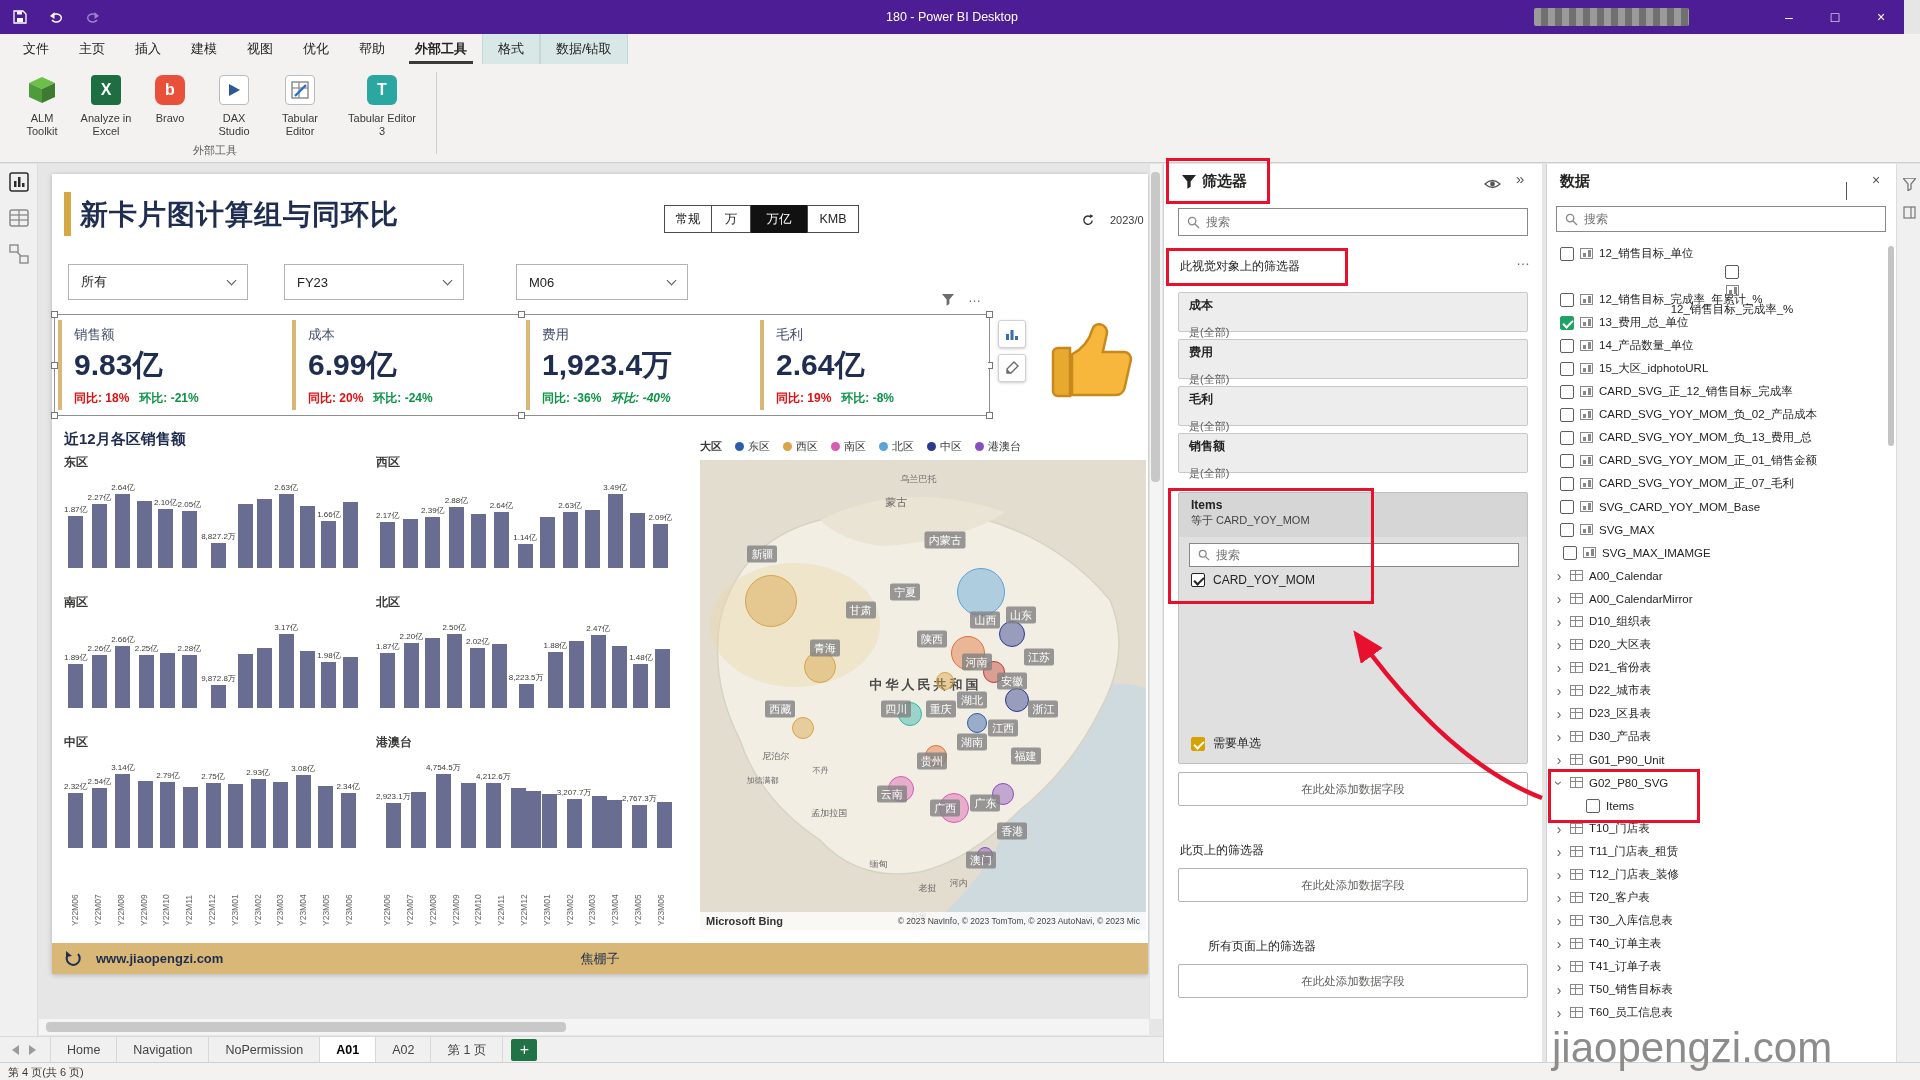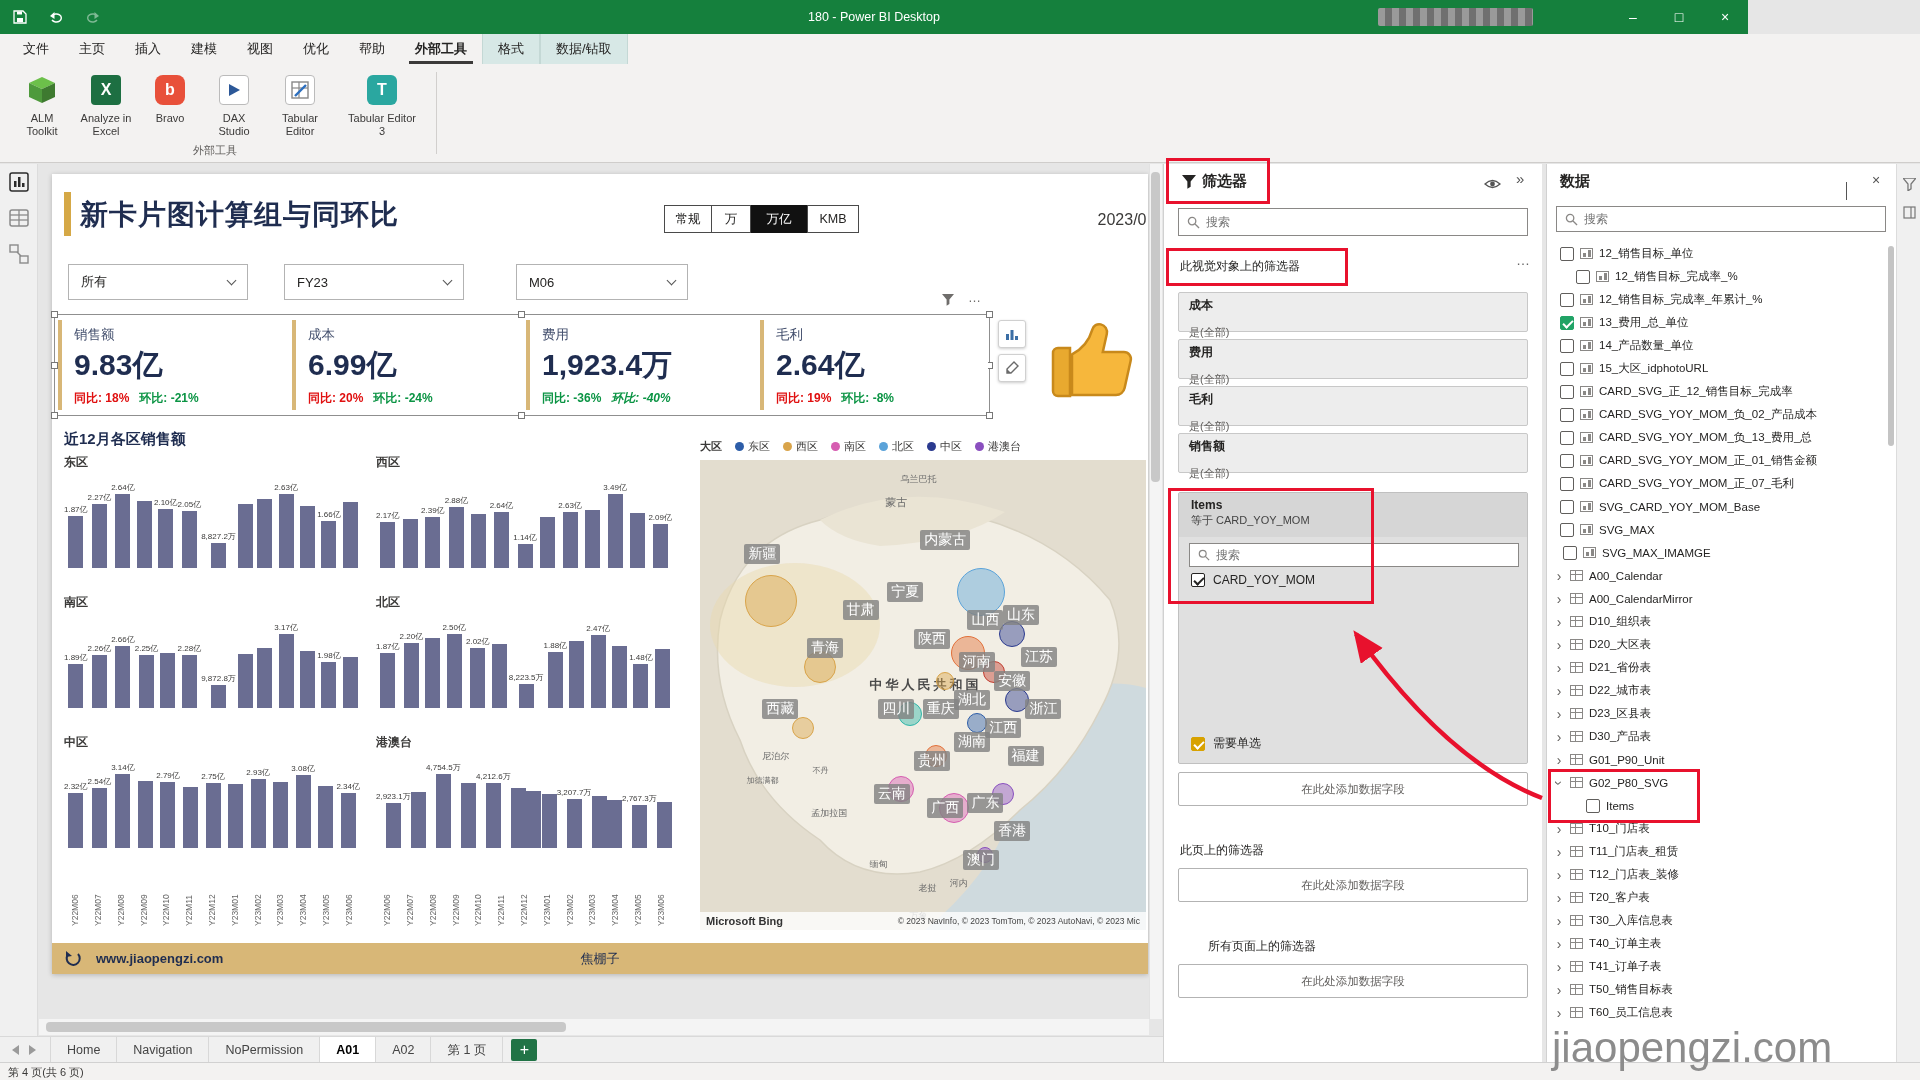--- a/index.html
+++ b/index.html
@@ -1,21 +1,21 @@
 <!DOCTYPE html>
 <html><head>
 <meta charset="utf-8">
 <style>
 *{margin:0;padding:0;box-sizing:border-box;}
 html,body{width:1920px;height:1080px;overflow:hidden;}
 body{font-family:"Liberation Sans","DejaVu Sans",sans-serif;background:#e6e6e6;}
 #app{position:absolute;left:0;top:0;width:1920px;height:1080px;background:#e6e6e6;}
 
 
-.titlebar{position:absolute;left:0;top:0;width:1748px;height:34px;background:#15803d;}
+.titlebar{position:absolute;left:0;top:0;width:1904px;height:34px;background:#4c1d95;}
 .tb-icons{position:absolute;left:12px;top:0;height:34px;display:flex;align-items:center;gap:20px;}
 .tb-ic{width:16px;height:16px;display:flex;align-items:center;justify-content:center;}
 .tb-title{position:absolute;left:0;right:0;top:0;height:34px;line-height:34px;text-align:center;font-size:12.5px;color:#fff;}
 .redacted{position:absolute;right:215px;top:8px;width:155px;height:18px;border-radius:2px;
   background:repeating-linear-gradient(90deg,#9a9a9a 0 7px,#707070 7px 14px);}
 .winbtn{position:absolute;top:0;width:46px;height:34px;color:#fff;display:flex;align-items:center;justify-content:center;font-size:14px;}
 #btnClose{right:0;}#btnMax{right:46px;}#btnMin{right:92px;}
 
 
 .ribbontabs{position:absolute;left:0;top:34px;width:1920px;height:30px;background:#f3f2f1;display:flex;align-items:stretch;padding-left:8px;}
@@ -36,21 +36,21 @@
 .railicon{width:38px;height:36px;display:flex;align-items:center;justify-content:center;}
 
 
 .canvas{position:absolute;left:39px;top:164px;width:1110px;height:855px;background:#e6e6e6;}
 .page{position:absolute;left:52px;top:174px;width:1096px;height:800px;background:#fff;box-shadow:0 1px 5px rgba(0,0,0,.22);}
 .p-accent{position:absolute;left:12px;top:18px;width:7px;height:44px;background:#D5A846;}
 .p-title{position:absolute;left:28px;top:22px;font-size:28px;font-weight:bold;color:#1F2D50;letter-spacing:1px;}
 .unitbtn{position:absolute;top:31px;height:28px;border:1px solid #4a4a4a;background:#fff;color:#252423;
   font-size:12.5px;display:flex;align-items:center;justify-content:center;}
 .unitbtn.active{background:#111;color:#fff;border-color:#111;}
-.p-refresh{position:absolute;left:1030px;top:36px;width:64px;height:20px;overflow:hidden;white-space:nowrap;font-size:16px;color:#3b3a39;display:flex;align-items:center;gap:16px;justify-content:center;}
+.p-refresh{position:absolute;left:1030px;top:36px;width:64px;height:20px;overflow:hidden;white-space:nowrap;font-size:11px;color:#3b3a39;display:flex;align-items:center;gap:16px;}
 .slicer{position:absolute;top:90px;height:36px;border:1px solid #b3b3b3;background:#fff;display:flex;align-items:center;justify-content:space-between;padding:0 12px;font-size:13px;color:#252423;}
 .cv{width:7px;height:7px;border-right:1.5px solid #555;border-bottom:1.5px solid #555;transform:rotate(45deg);margin-top:-3px;}
 .hdr-ic{position:absolute;top:120px;color:#6f6d6b;font-size:13px;}
 .sel-rect{position:absolute;left:2px;top:140px;width:936px;height:102px;border:1px solid #8f8f8f;}
 .handle{position:absolute;width:7px;height:7px;background:#fff;border:1px solid #777;}
 .kpi{position:absolute;top:146px;width:228px;height:90px;background:#fff;border-left:4px solid #D8B777;padding:6px 0 0 12px;}
 .kpi .kl{font-size:13.5px;color:#44506e;}
 .kpi .kv{font-size:30px;font-weight:bold;color:#1F2D50;margin-top:1px;}
 .kpi .km{font-size:12px;font-weight:bold;margin-top:4px;display:flex;gap:10px;}
 .floatbtn{position:absolute;width:28px;height:28px;background:#fff;border:1px solid #d0d0d0;border-radius:3px;box-shadow:0 1px 3px rgba(0,0,0,.2);display:flex;align-items:center;justify-content:center;}
@@ -59,21 +59,21 @@
 .smc-bars{position:absolute;display:flex;align-items:flex-end;}
 .slot{flex:1;display:flex;flex-direction:column;align-items:center;justify-content:flex-end;height:100%;}
 .blab{font-size:8px;color:#3b3a39;white-space:nowrap;margin-bottom:1px;}
 .bar{width:15px;background:#6A6D92;}
 .smc-axis{position:absolute;display:flex;}
 .xlab{flex:1;display:flex;justify-content:center;}
 .xlab span{writing-mode:vertical-rl;transform:rotate(180deg);font-size:8.5px;color:#666;}
 .map-legend{position:absolute;left:648px;top:262px;width:448px;height:20px;display:flex;align-items:center;gap:13px;font-size:11px;color:#3b3a39;}
 .dot{width:9px;height:9px;border-radius:50%;display:inline-block;margin-right:4px;vertical-align:-1px;}
 .mapbox{position:absolute;left:648px;top:286px;width:446px;height:470px;background:#e3ddcf;overflow:hidden;}
-.chip{position:absolute;transform:translate(-50%,-50%);background:rgba(130,130,130,.82);color:#fff;font-size:14px;padding:1px 4px;border-radius:2px;white-space:nowrap;}
+.chip{position:absolute;transform:translate(-50%,-50%);background:rgba(130,130,130,.82);color:#fff;font-size:11px;padding:1px 4px;border-radius:2px;white-space:nowrap;}
 .bub{position:absolute;border-radius:50%;transform:translate(-50%,-50%);}
 .plab{position:absolute;transform:translate(-50%,-50%);color:#6b6b6b;white-space:nowrap;}
 .country{position:absolute;left:38%;top:46%;font-size:13px;font-weight:bold;color:#4a4a4a;letter-spacing:3px;white-space:nowrap;}
 .bingbar{position:absolute;left:0;right:0;bottom:0;height:18px;background:rgba(255,255,255,.78);display:flex;align-items:center;justify-content:space-between;padding:0 6px;}
 .bingbar .bl{font-size:11px;color:#333;font-weight:600;}
 .bingbar .at{font-size:8.5px;color:#444;}
 .p-footer{position:absolute;left:0;top:769px;width:1096px;height:31px;background:#D8B777;display:flex;align-items:center;}
 .pf-url{font-size:13px;font-weight:bold;color:#1F2D50;margin-left:14px;}
 .pf-author{position:absolute;left:0;right:0;text-align:center;font-size:13px;color:#1F2D50;}
 
@@ -963,21 +963,21 @@
         <line x1="8.6" y1="8.6" x2="13" y2="13" stroke="#8a8886" stroke-width="1.4"></line>
       </svg>
     <input placeholder="搜索" style="">
   </div>
   <div id="dataList">
       <div class="drow" style="padding-left: 14px;">
         <div class="cb"></div>
         <div class="icon-field"></div>
         <div>12_销售目标_单位</div>
       </div>
-      <div class="drow" style="padding-left: 30px;">
+      <div class="drow" style="padding-left: 30px; flex-direction: column;">
         <div class="cb"></div>
         <div class="icon-field"></div>
         <div>12_销售目标_完成率_%</div>
       </div>
       <div class="drow" style="padding-left: 14px;">
         <div class="cb"></div>
         <div class="icon-field"></div>
         <div>12_销售目标_完成率_年累计_%</div>
       </div>
       <div class="drow" style="padding-left: 14px;">

